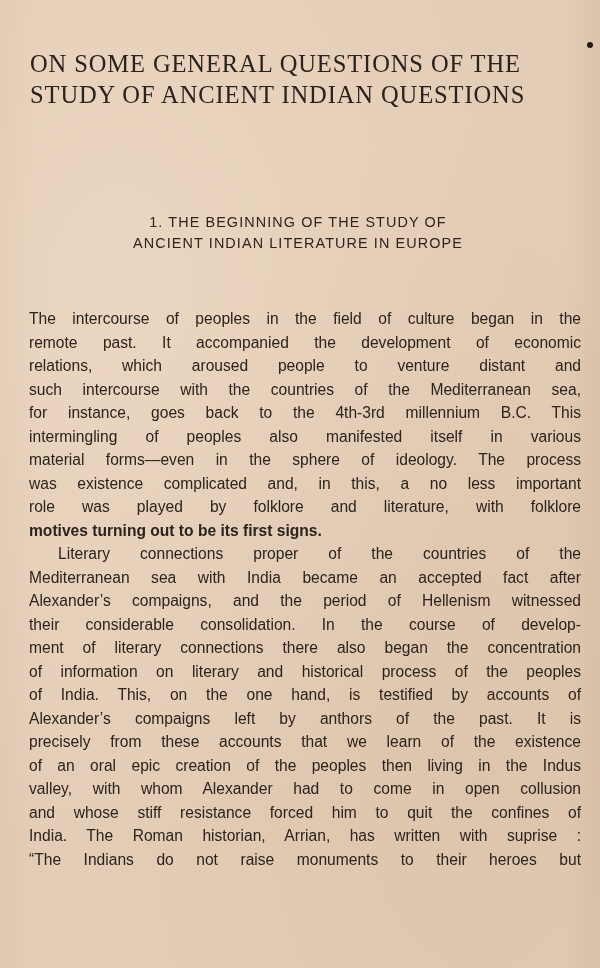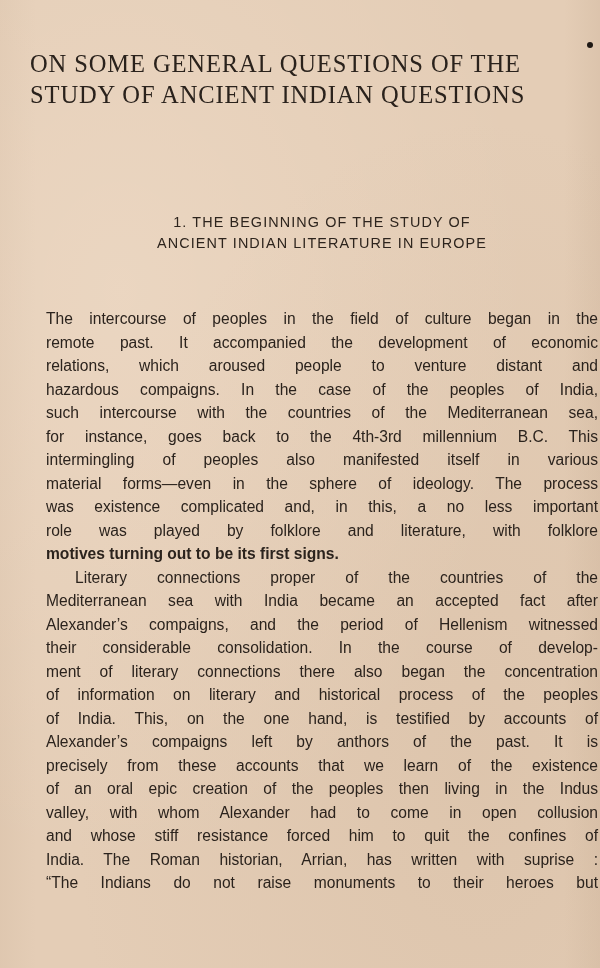--- a/index.html
+++ b/index.html
@@ -47,39 +47,39 @@
       position: absolute;
       left: 587px;
       top: 42px;
       width: 6px;
       height: 6px;
       border-radius: 50%;
       background: #1e1814;
     }
     .section-heading {
       position: absolute;
-      left: 112px;
+      left: 88px;
       top: 212px;
       width: 420px;
       margin: 0;
       text-align: center;
       font-family: "Liberation Sans", "DejaVu Sans", sans-serif;
       font-weight: normal;
       font-size: 14.4px;
       line-height: 21px;
       letter-spacing: 1.1px;
       color: #2d241d;
     }
     .section-heading .line {
       display: block;
       white-space: nowrap;
     }
     .body-text {
       position: absolute;
-      left: 46px;
+      left: 29px;
       top: 307px;
       width: 552px;
       font-family: "Liberation Sans", "DejaVu Sans", sans-serif;
       font-size: 15.6px;
       line-height: 23.5px;
       color: #2b231d;
     }
     .body-text .ln {
       display: block;
       white-space: nowrap;
@@ -110,21 +110,20 @@
   <h2 class="section-heading">
     <span class="line">1. THE BEGINNING OF THE STUDY OF</span>
     <span class="line">ANCIENT INDIAN LITERATURE IN EUROPE</span>
   </h2>
 
   <div class="body-text">
     <div class="paragraph">
       <span class="ln">The intercourse of peoples in the field of culture began in the</span>
       <span class="ln">remote past. It accompanied the development of economic</span>
       <span class="ln">relations, which aroused people to venture distant and</span>
-      <span class="ln">hazardous compaigns. In the case of the peoples of India,</span>
       <span class="ln">such intercourse with the countries of the Mediterranean sea,</span>
       <span class="ln">for instance, goes back to the 4th-3rd millennium B.C. This</span>
       <span class="ln">intermingling of peoples also manifested itself in various</span>
       <span class="ln">material forms—even in the sphere of ideology. The process</span>
       <span class="ln">was existence complicated and, in this, a no less important</span>
       <span class="ln">role was played by folklore and literature, with folklore</span>
       <span class="ln last">motives turning out to be its first signs.</span>
     </div>
     <div class="paragraph">
       <span class="ln indent">Literary connections proper of the countries of the</span>

